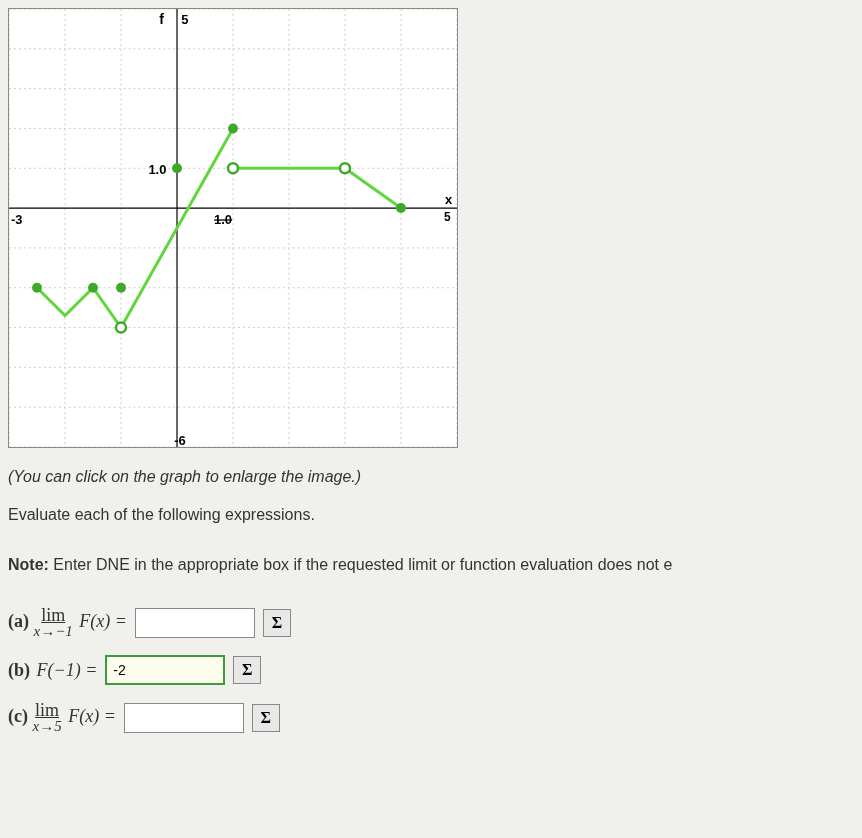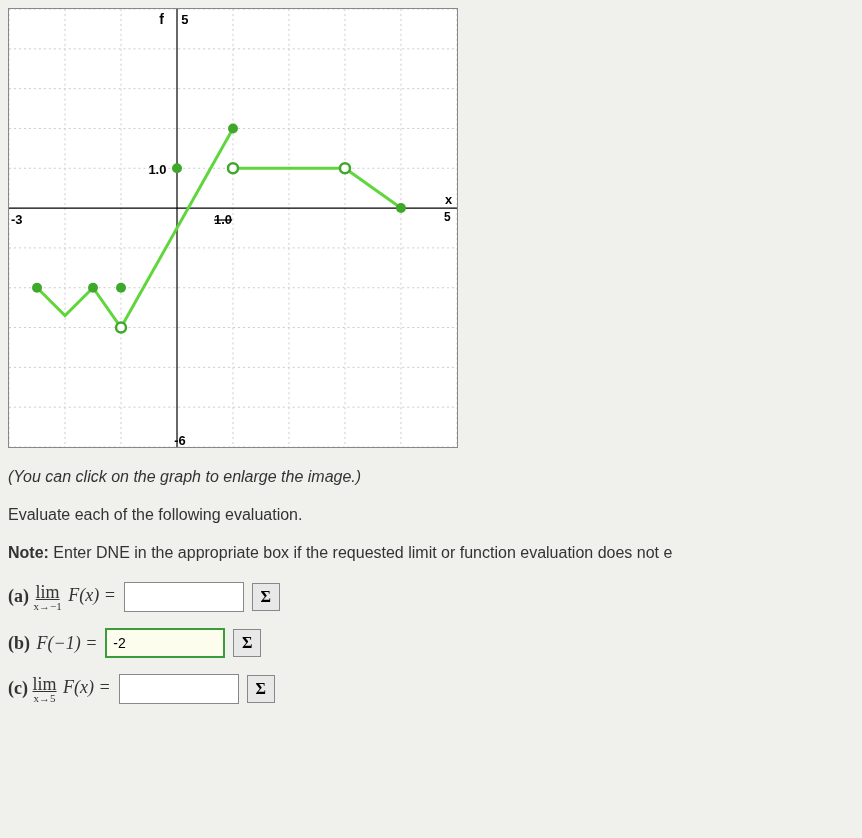--- a/index.html
+++ b/index.html
@@ -18,21 +18,21 @@
       position: relative;
       margin-bottom: 20px;
     }
     .graph-canvas { width: 100%; height: 100%; }
     .instructions {
       margin: 20px 0;
       color: #333;
       font-style: italic;
     }
     .eval-text { margin: 20px 0; }
-    .note-line { margin: 20px 0; }
+    .note-line { margin: 32px 0; }
     .note-bold { font-weight: bold; }
     .questions { margin-top: 20px; }
     .question-row {
       display: flex;
       align-items: center;
       margin: 16px 0;
       gap: 8px;
     }
     .question-label {
       font-family: 'Times New Roman', serif;
@@ -41,22 +41,23 @@
     .question-label .bold { font-weight: bold; }
     .lim-expr {
       position: relative;
       display: inline-block;
       text-align: center;
       vertical-align: middle;
     }
     .lim-top { display: block; line-height: 1; text-decoration: underline; }
     .lim-sub {
       display: block;
-      font-size: 11px;
+      font-size: 15px;
       line-height: 1;
+      font-style: italic;
     }
     .f-expr {
       font-style: italic;
       margin-left: 2px;
     }
     .answer-input {
       width: 120px;
       height: 30px;
       border: 1px solid #888;
       padding: 4px 6px;
@@ -144,21 +145,21 @@
     <g fill="#fff" stroke="#3fa82a" stroke-width="2.5">
       <circle cx="112.5" cy="320" r="5"></circle>
       <circle cx="225" cy="160" r="5"></circle>
       <circle cx="337.5" cy="160" r="5"></circle>
     </g>
   </svg>
 </div>
 
 <p class="instructions">(You can click on the graph to enlarge the image.)</p>
 
-<p class="eval-text">Evaluate each of the following evaluation.</p>
+<p class="eval-text">Evaluate each of the following expressions.</p>
 
 <p class="note-line">
   <span class="note-bold">Note:</span><span> Enter DNE in the appropriate box if the requested limit or function evaluation does not e</span>
 </p>
 
 <div class="questions">
 
   <div class="question-row">
     <span class="question-label">
       <span class="bold">(a)</span>

